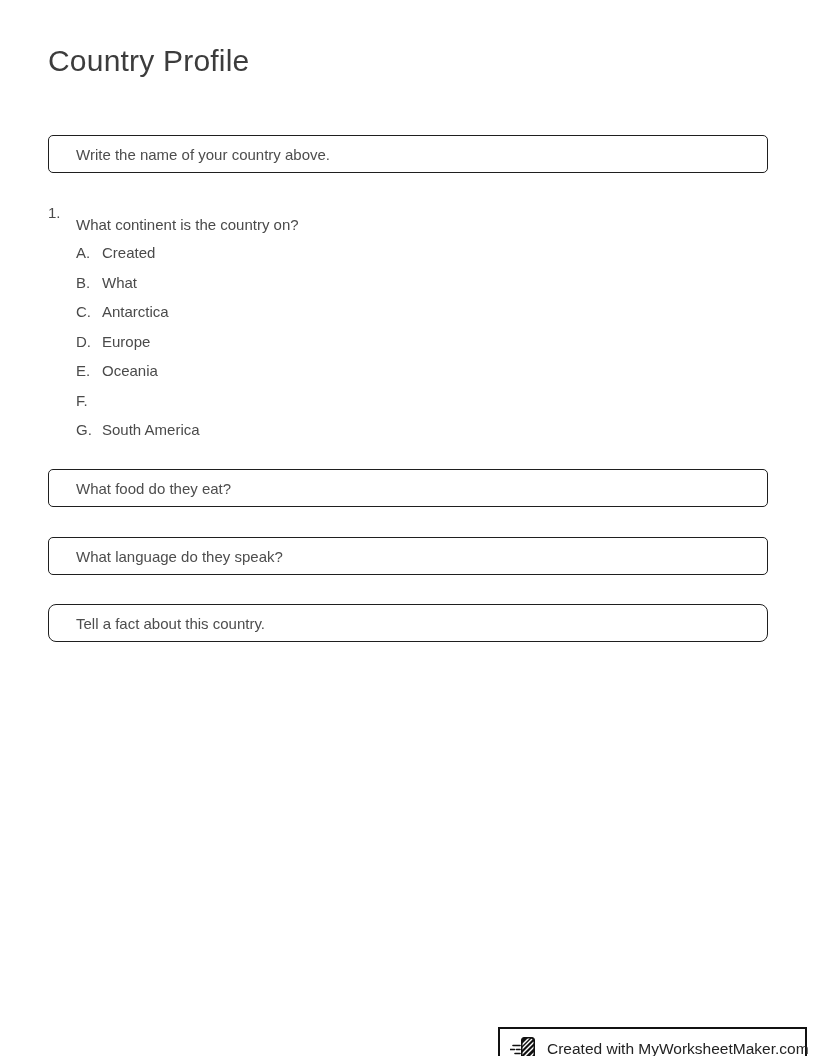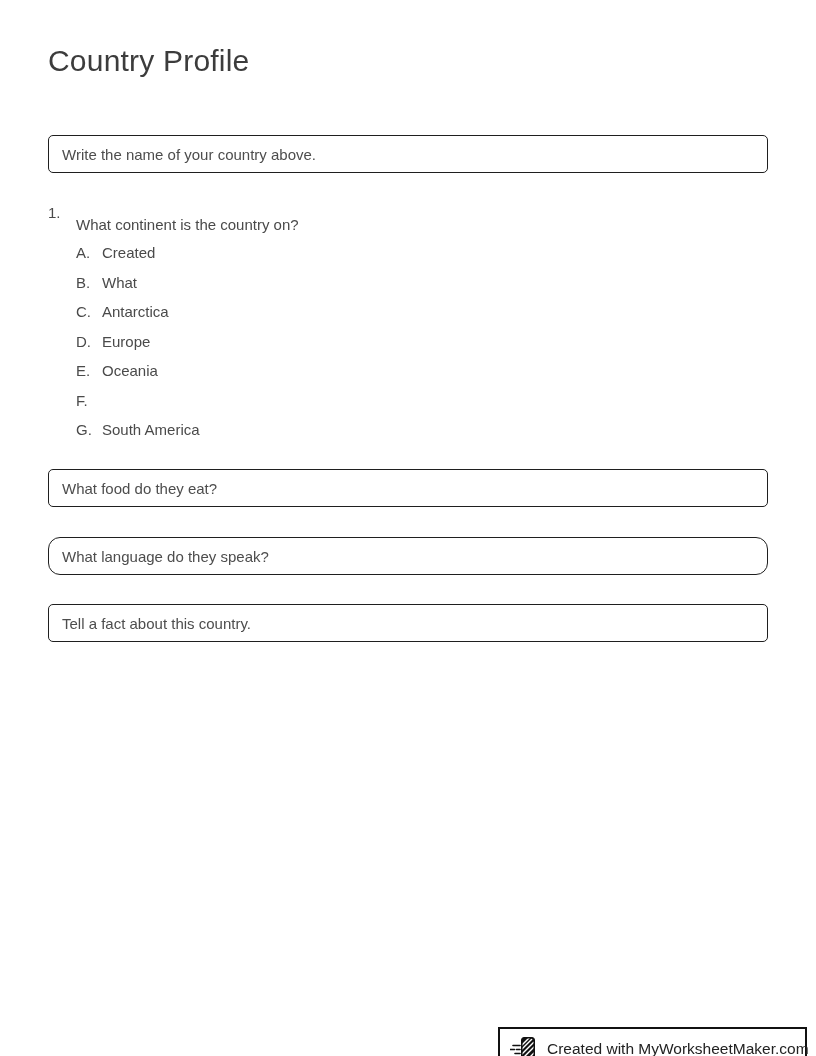--- a/index.html
+++ b/index.html
@@ -24,29 +24,29 @@
   }
   .answer-box {
     position: absolute;
     left: 48px;
     width: 720px;
     height: 38px;
     border: 1.5px solid #1f1f1f;
     border-radius: 5px;
     display: flex;
     align-items: center;
-    padding-left: 13px;
+    padding-left: 27px;
     font-size: 15px;
     color: #4d4d4d;
     background: #ffffff;
   }
   .box-name     { top: 135px; }
   .box-food     { top: 469px; }
-  .box-language { top: 537px; border-radius: 12px; }
-  .box-fact     { top: 604px; }
+  .box-language { top: 537px; }
+  .box-fact     { top: 604px; border-radius: 8px; }
 
   .question {
     position: absolute;
     left: 48px;
     top: 204px;
     width: 720px;
     font-size: 15px;
     color: #4a4a4a;
     display: flex;
   }

